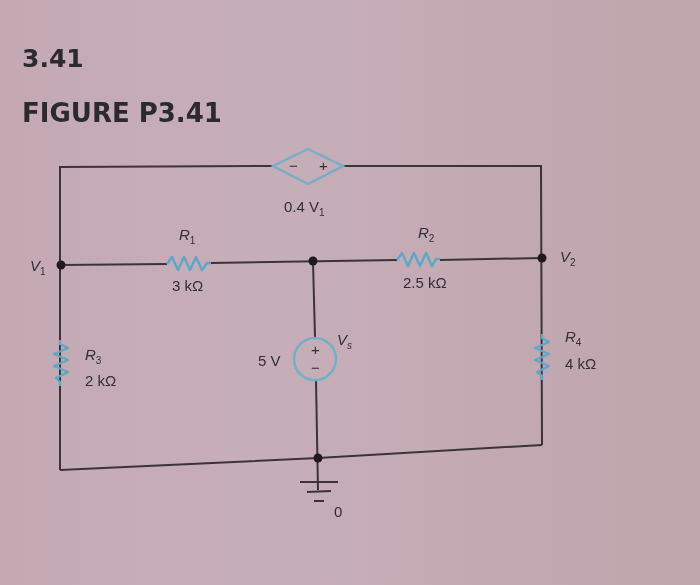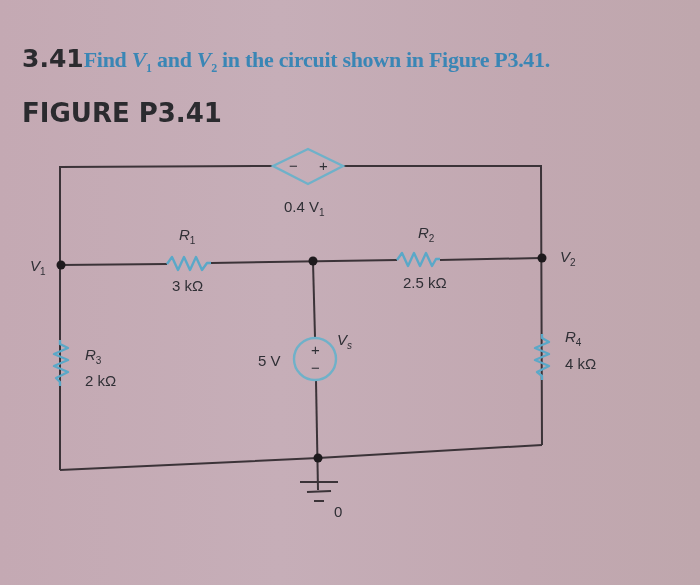--- a/index.html
+++ b/index.html
@@ -4,42 +4,41 @@
 <style>
   html, body { margin:0; padding:0; }
   body {
     width:700px; height:585px; overflow:hidden;
     background: linear-gradient(90deg, #c4a9b3 0%, #c6aeb8 40%, #c2a8b1 75%, #bfa7ad 100%);
     position:relative;
     font-family: "Liberation Sans", sans-serif;
   }
   .problem {
     position:absolute; left:22px; top:44px;
-    display:flex; align-items:baseline; 
+    display:flex; align-items:baseline; gap:14px;
   }
   .pnum { font-family:"DejaVu Sans", sans-serif; font-weight:bold; font-size:25px; color:#2b2b2f; }
   .ptext { font-family:"Liberation Serif", serif; font-weight:bold; font-size:22px; color:#3a86b5; letter-spacing:-0.3px; }
   .ptext i { font-style:italic; }
   .fig-title {
     position:absolute; left:22px; top:98px;
     font-family:"DejaVu Sans", sans-serif; font-weight:bold; font-size:26px; color:#2b2b2f;
   }
   svg.circuit { position:absolute; left:0; top:0; }
   .lbl { font-family:"Liberation Sans", sans-serif; font-size:15px; fill:#2f2f35; }
   .lbl-i { font-style:italic; }
   .wire { stroke:#3b3338; stroke-width:2; fill:none; }
   .res { stroke:#5aa8c8; stroke-width:2.4; fill:none; stroke-linejoin:round; }
   .node { fill:#1e1a1d; }
 </style>
 </head>
 <body>
 
 <div class="problem">
   <span class="pnum">3.41</span>
-  <span class="ptext"><span>Find </span><i>V</i><sub style="font-size:12px">1</sub><span> and </span><i>V</i><sub style="font-size:12px">2</sub><span> in the circuit shown in Figure P3.41.</span></span>
 </div>
 
 <div class="fig-title">FIGURE P3.41</div>
 
 <svg class="circuit" width="700" height="585" viewBox="0 0 700 585">
 
   <g>
 
     <polyline class="wire" points="60,470 60,167 273,166"></polyline>
     <polyline class="wire" points="343,166 541,166 542,445"></polyline>

